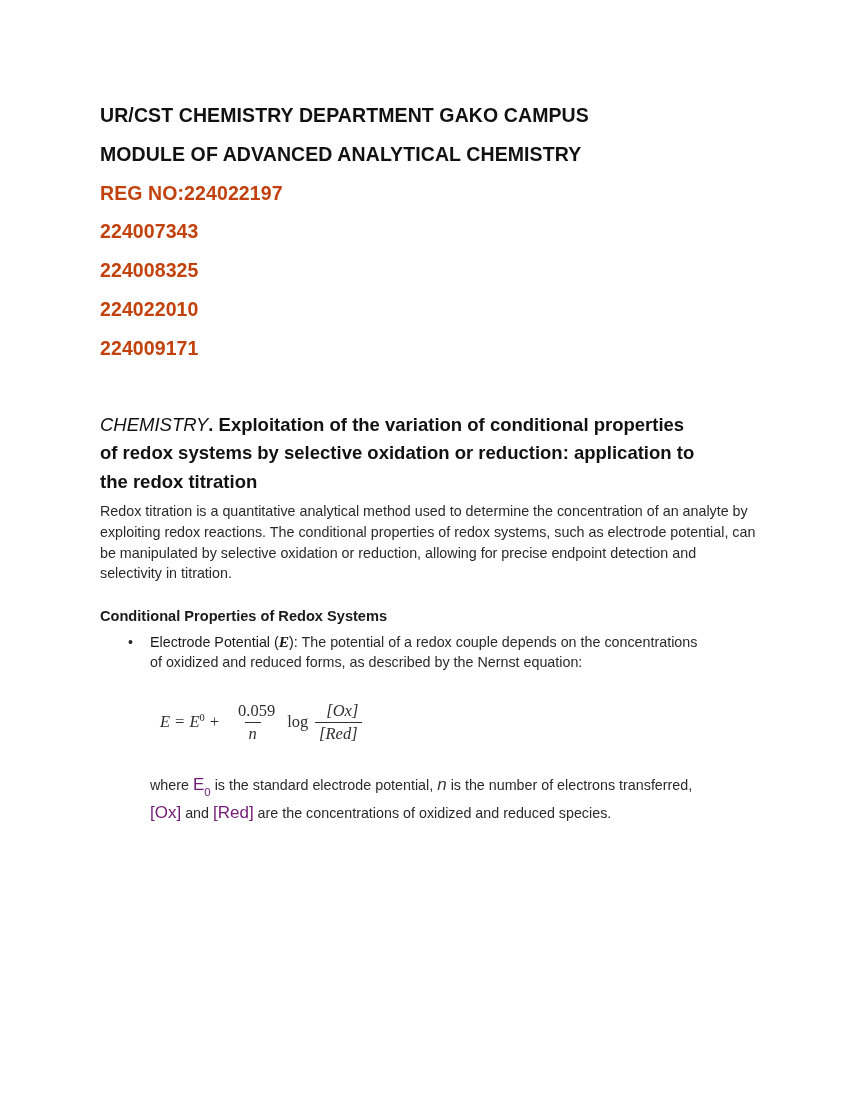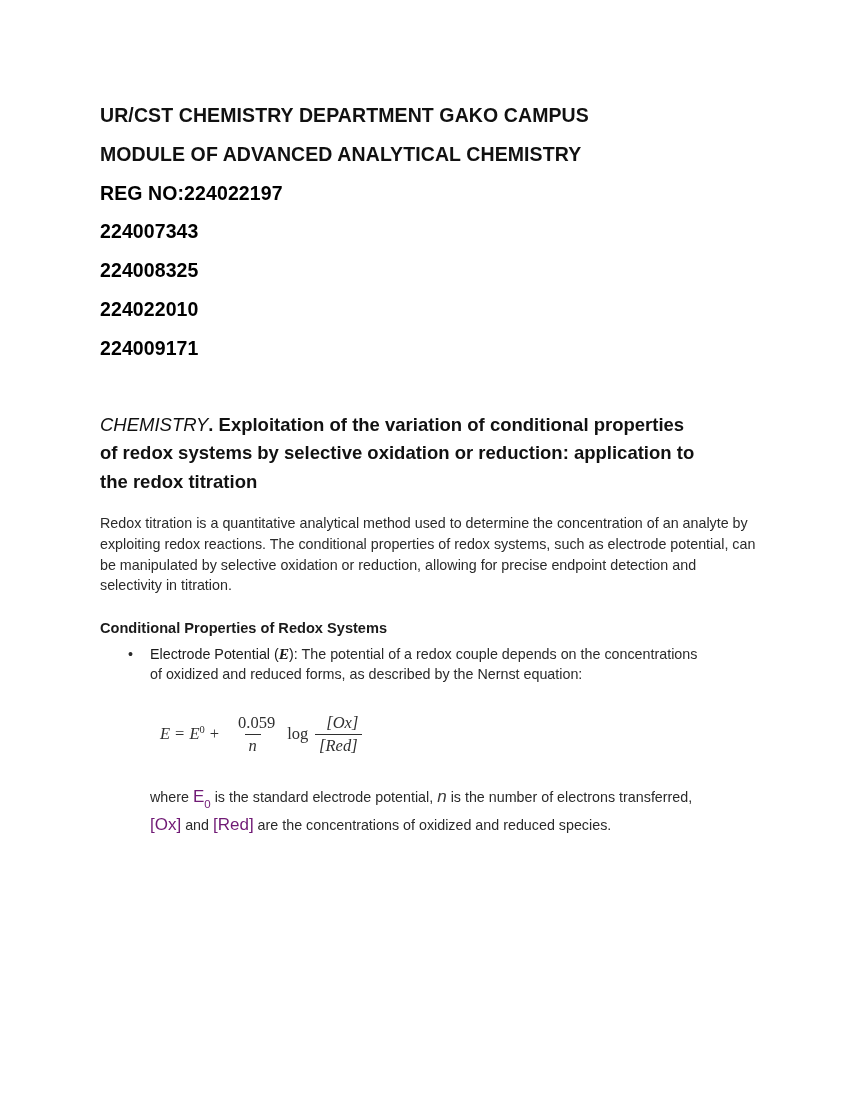--- a/index.html
+++ b/index.html
@@ -37,21 +37,21 @@
     font-weight: bold;
     line-height: 38.8px;
     color: #111111;
     letter-spacing: 0.1px;
     white-space: nowrap;
   }
   .reg-line {
     font-size: 19.5px;
     font-weight: bold;
     line-height: 38.8px;
-    color: #000000;
+    color: #c2410c;
     letter-spacing: 0.1px;
     white-space: nowrap;
   }
 
   
   .question-block {
     margin-top: 43px;
     font-size: 18.5px;
     font-weight: bold;
     line-height: 28.6px;
@@ -70,21 +70,21 @@
     font-weight: bold;
     line-height: 20px;
     color: #1a1a1a;
   }
   .section-heading.tight {
     margin-top: 22px;
   }
 
   
   .body-par {
-    margin-top: 17px;
+    margin-top: 5px;
     font-size: 14.3px;
     line-height: 20.6px;
     color: #2a2a2a;
     width: 656px;
   }
 
   
   ul.bullets {
     margin: 6px 0 0 0;
     padding: 0;

